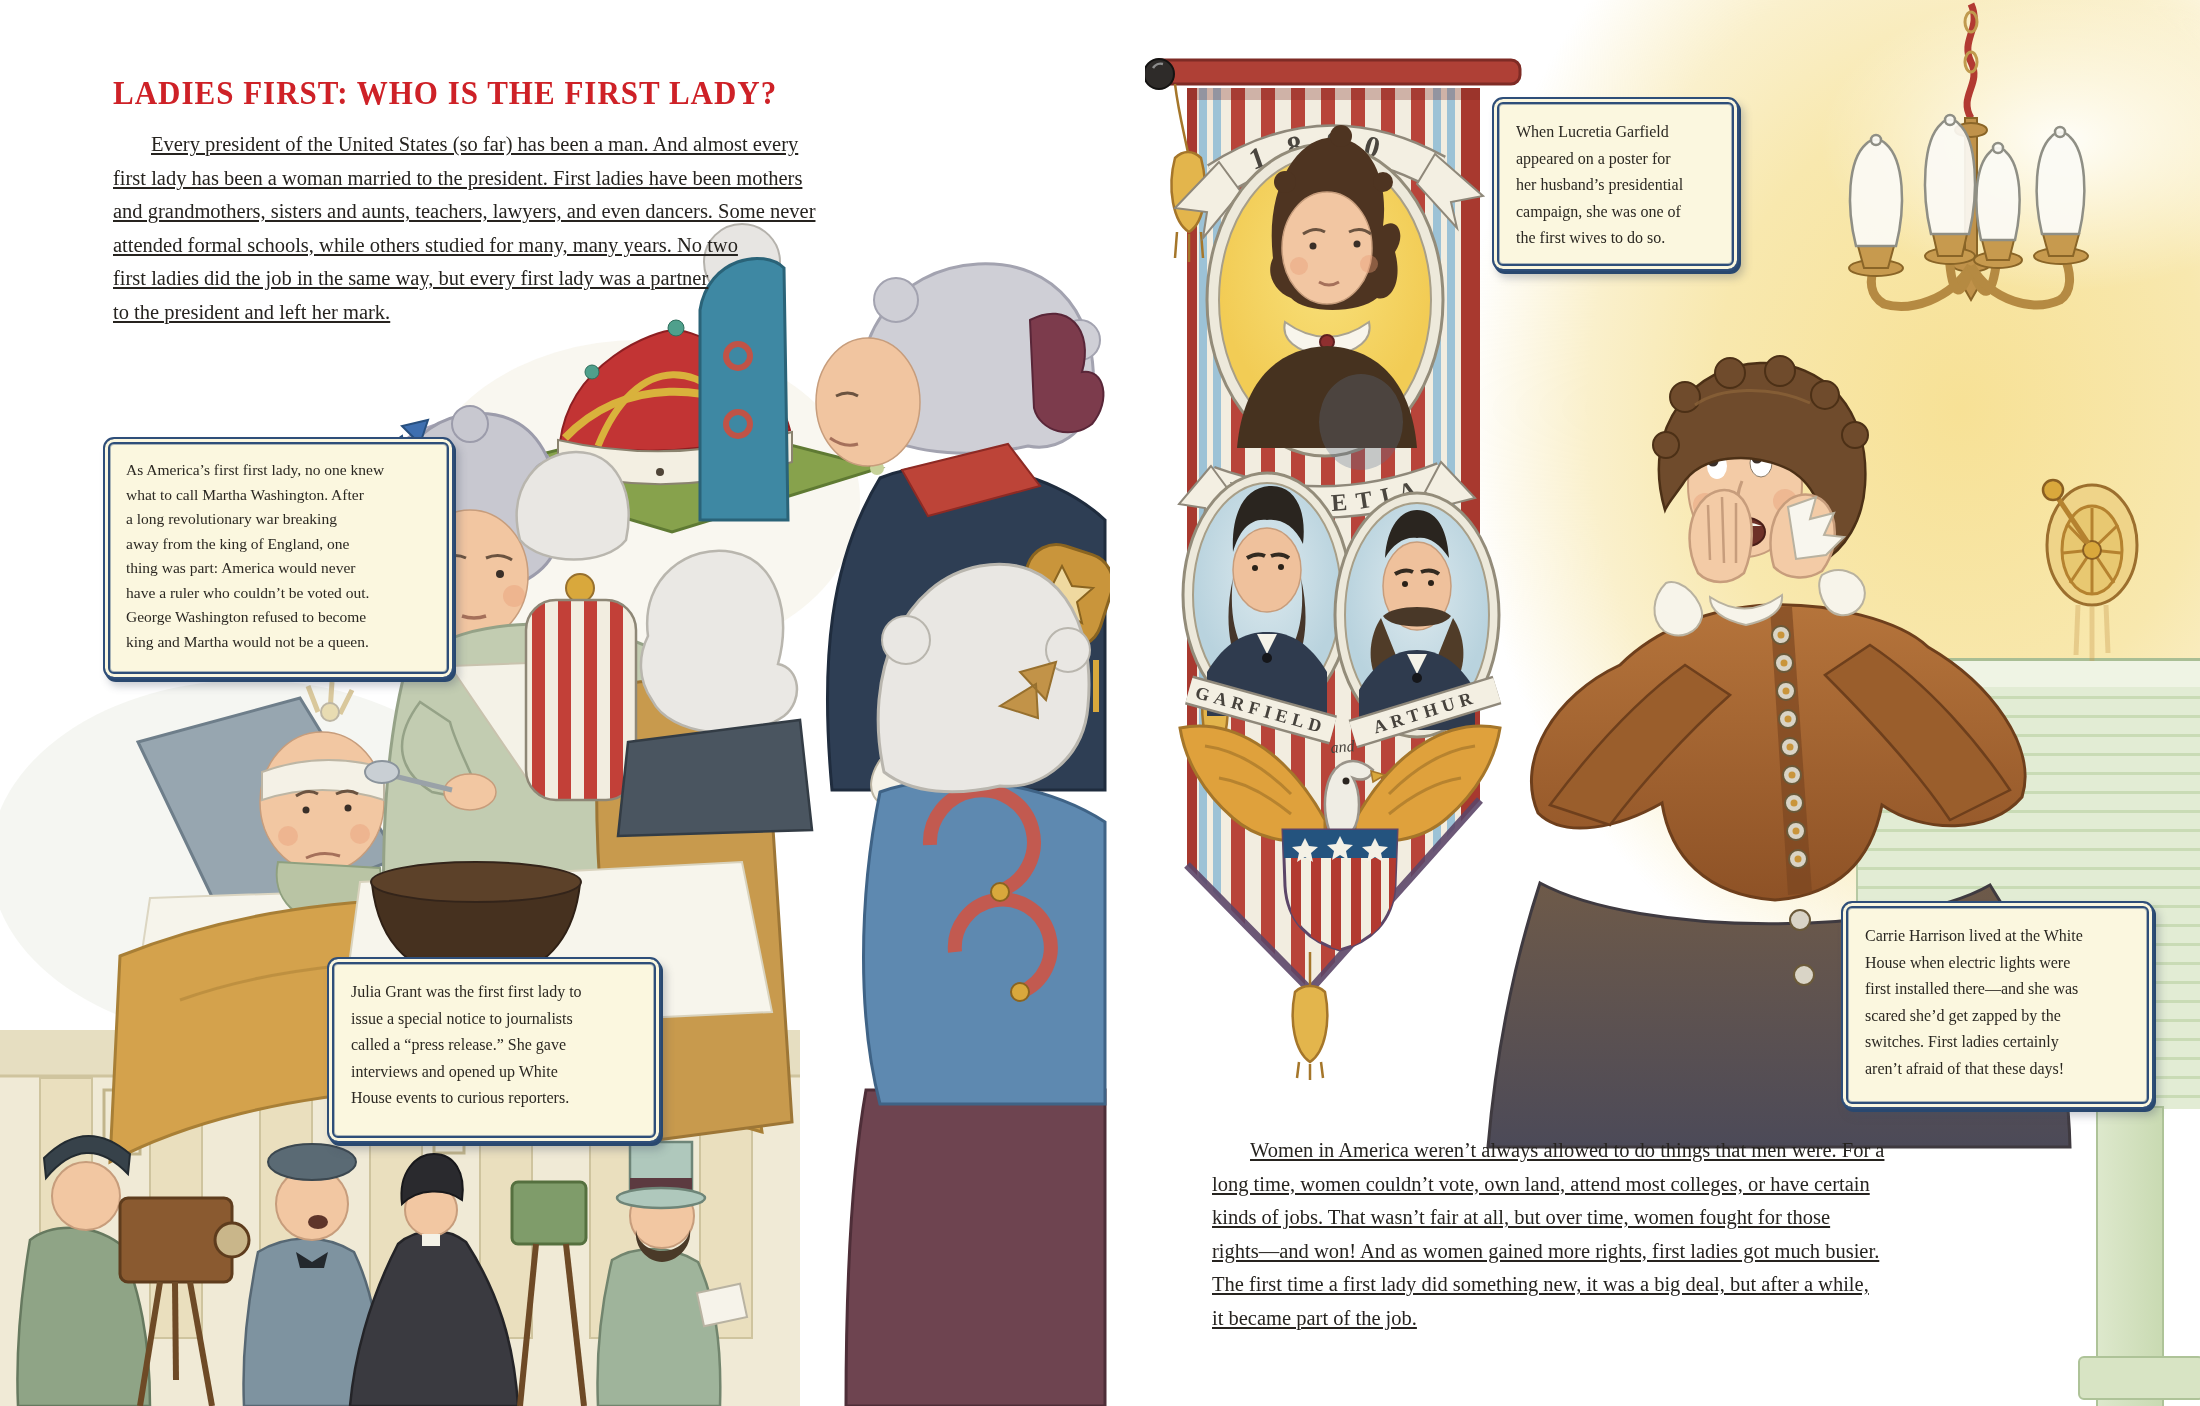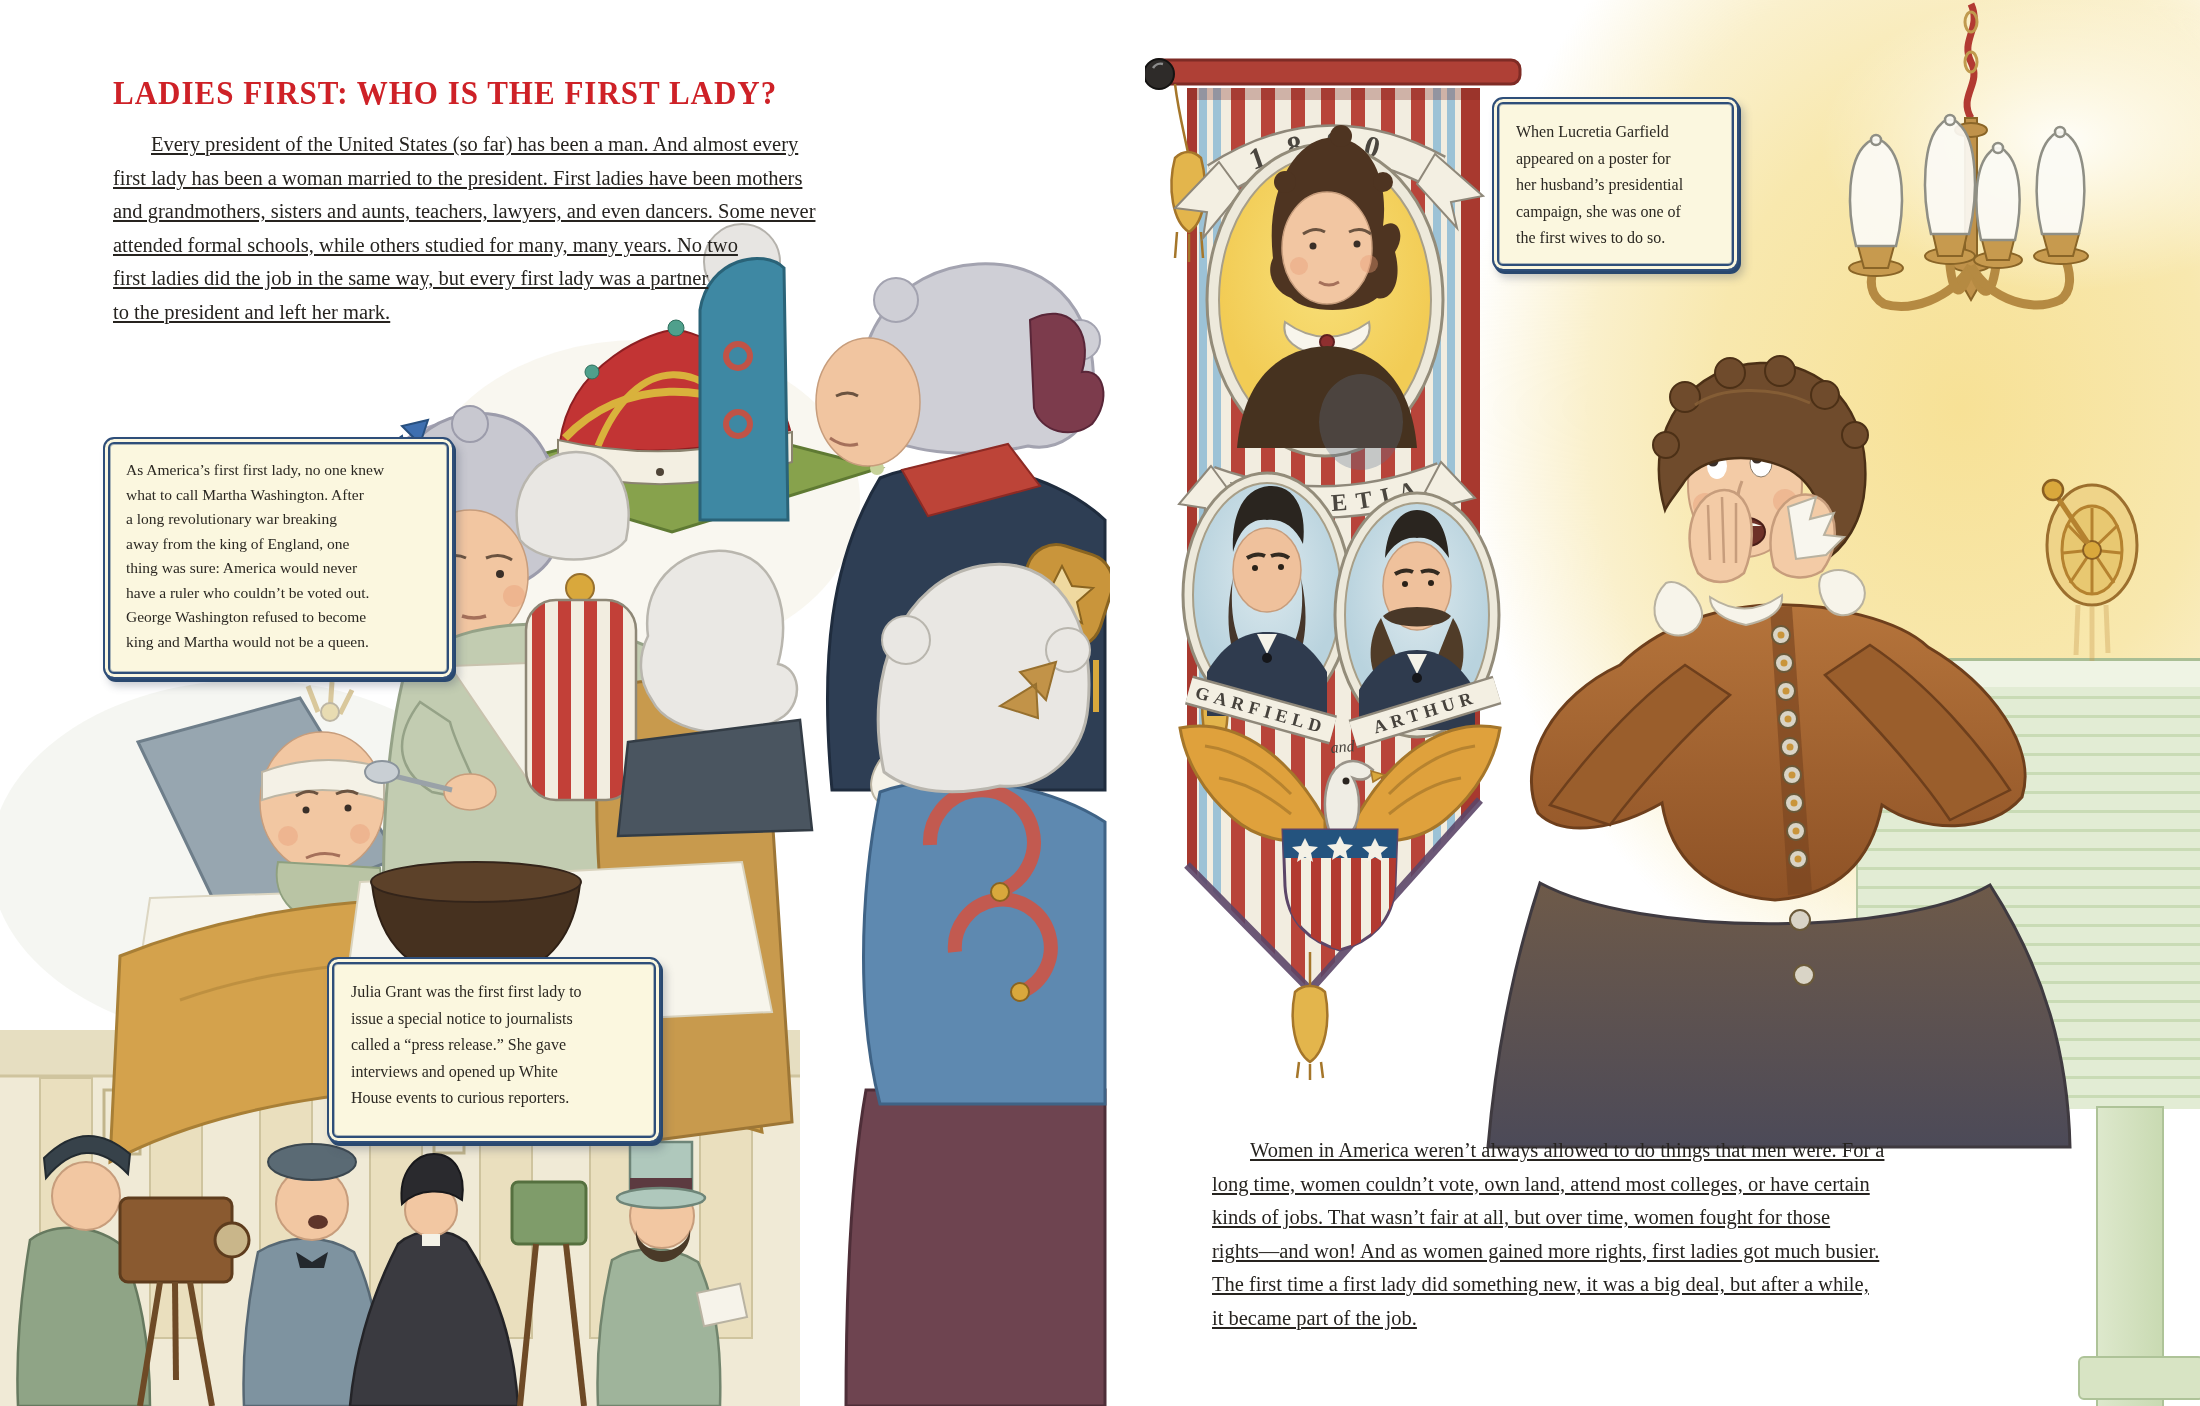--- a/index.html
+++ b/index.html
@@ -556,21 +556,21 @@
 and grandmothers, sisters and aunts, teachers, lawyers, and even dancers. Some never
 attended formal schools, while others studied for many, many years. No two
 first ladies did the job in the same way, but every first lady was a partner
 to the president and left her mark.</div>
 
   <div class="callout" style="left:103px;top:437px;width:347px;height:238px;">
     <div class="callout-text">As America’s first first lady, no one knew
 what to call Martha Washington. After
 a long revolutionary war breaking
 away from the king of England, one
-thing was sure: America would never
+thing was part: America would never
 have a ruler who couldn’t be voted out.
 George Washington refused to become
 king and Martha would not be a queen.</div>
   </div>
 
   <div class="callout" style="left:1492px;top:97px;width:243px;height:170px;">
     <div class="callout-text lg">When Lucretia Garfield
 appeared on a poster for
 her husband’s presidential
 campaign, she was one of
@@ -578,20 +578,28 @@
   </div>
 
   <div class="callout" style="left:327px;top:957px;width:330px;height:182px;">
     <div class="callout-text lg">Julia Grant was the first first lady to
 issue a special notice to journalists
 called a “press release.” She gave
 interviews and opened up White
 House events to curious reporters.</div>
   </div>
 
+  <div class="callout" style="left:1841px;top:901px;width:309px;height:204px;">
+    <div class="callout-text lg">Carrie Harrison lived at the White
+House when electric lights were
+first installed there—and she was
+scared she’d get zapped by the
+switches. First ladies certainly
+aren’t afraid of that these days!</div>
+  </div>
 
   <div class="abs bodytext indent" style="left:1212px;top:1134px;width:860px;text-decoration:underline;">Women in America weren’t always allowed to do things that men were. For a
 long time, women couldn’t vote, own land, attend most colleges, or have certain
 kinds of jobs. That wasn’t fair at all, but over time, women fought for those
 rights—and won! And as women gained more rights, first ladies got much busier.
 The first time a first lady did something new, it was a big deal, but after a while,
 it became part of the job.</div>
 
 </div>
 

